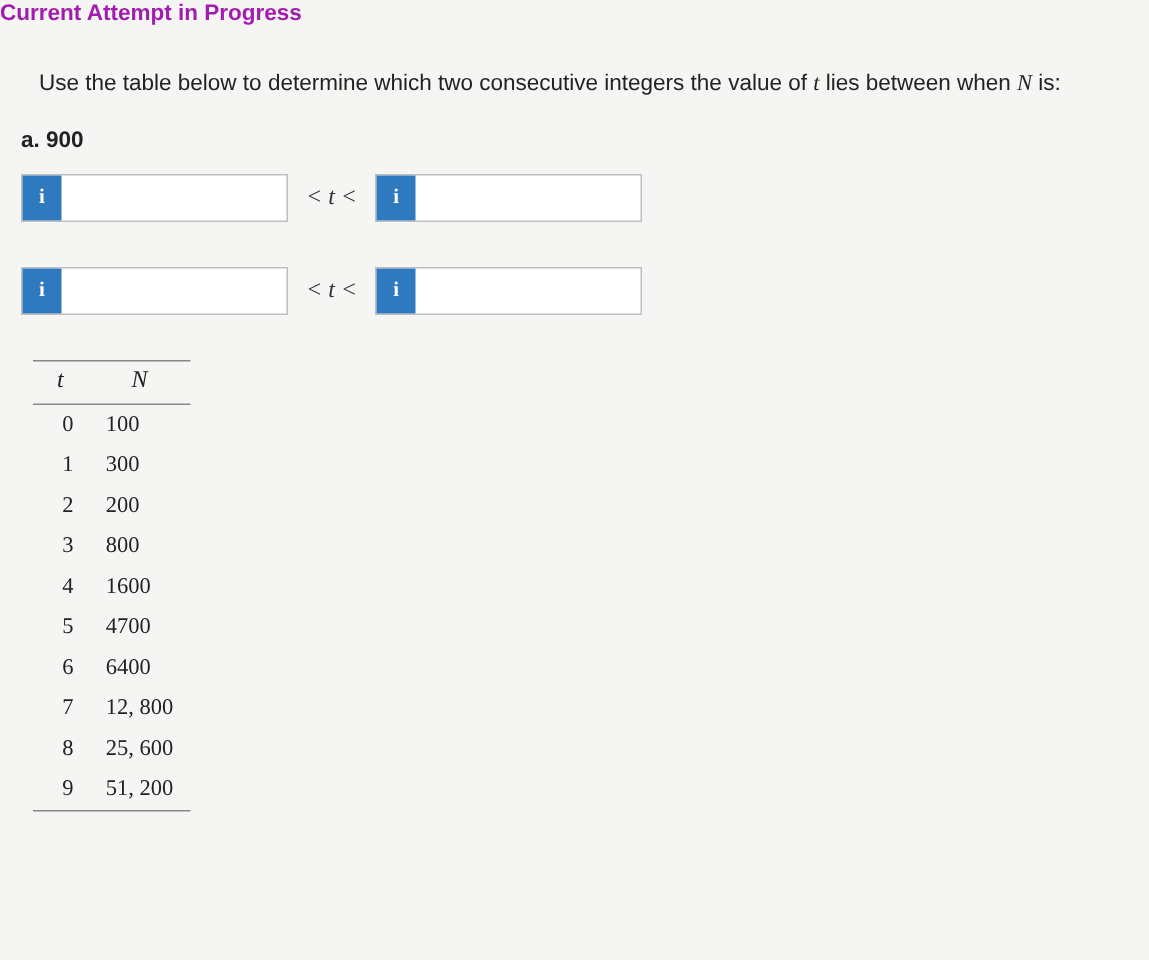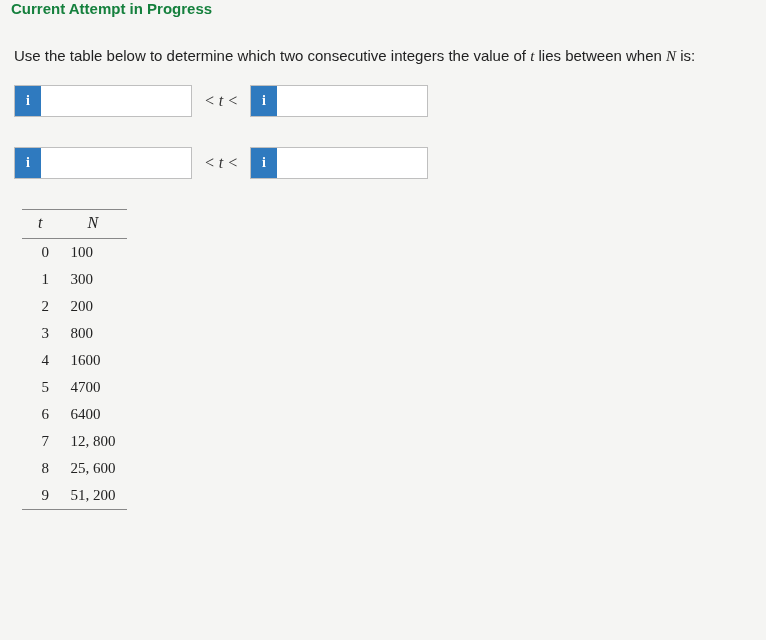--- a/index.html
+++ b/index.html
@@ -7,30 +7,30 @@
       font-family: Arial, Helvetica, sans-serif;
       background: #f5f5f3;
       width: 766px;
       height: 640px;
       overflow: hidden;
       color: #222;
     }
     .header {
       font-weight: 700;
       font-size: 15px;
-      padding: 0 0 6px 11px;
-      color: #15803d;
+      padding: 0 0 6px 0;
+      color: #a21caf;
     }
     .content {
       padding: 8px 14px 14px 14px;
     }
     .prompt {
       font-size: 15px;
       color: #222;
-      margin: 14px 0 18px 0;
+      margin: 14px 0 18px 12px;
       line-height: 1.4;
     }
     .prompt .ital { font-style: italic; font-family: 'Times New Roman', serif; }
     .subpart {
       margin: 0 0 30px 0;
     }
     .sub-label {
       font-size: 15px;
       font-weight: 700;
       margin-bottom: 14px;
@@ -109,20 +109,21 @@
 
 <div class="header">Current Attempt in Progress</div>
 
 <div class="content">
 
   <div class="prompt">
     <span>Use the table below to determine which two consecutive integers the value of </span><span class="ital">t</span><span> lies between when </span><span class="ital">N</span><span> is:</span>
   </div>
 
   <div class="subpart">
+    <div class="sub-label">a. 900</div>
     <div class="answer-row">
       <div class="ibox">
         <span class="icon">i</span>
         <input type="text" style="">
       </div>
       <span class="between">&lt;  t  &lt;</span>
       <div class="ibox">
         <span class="icon">i</span>
         <input type="text" style="">
       </div>

